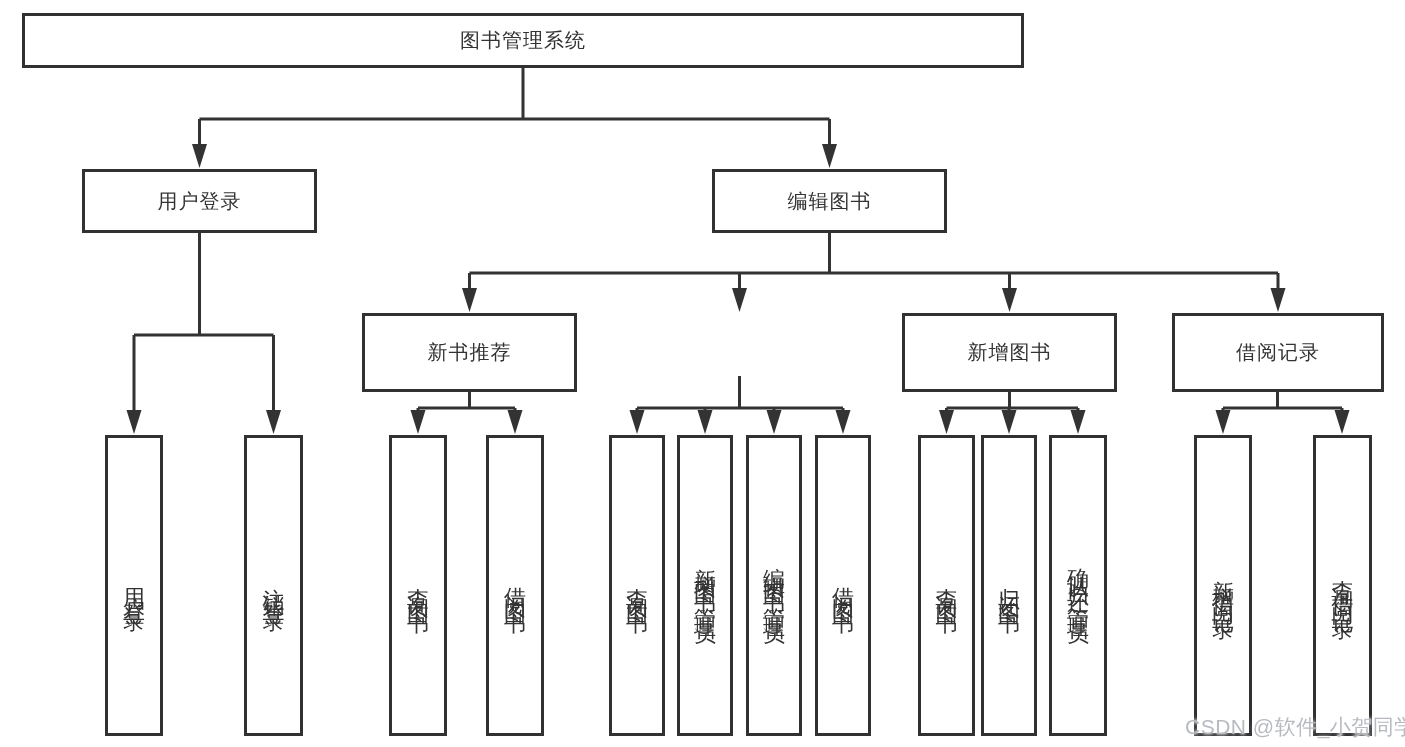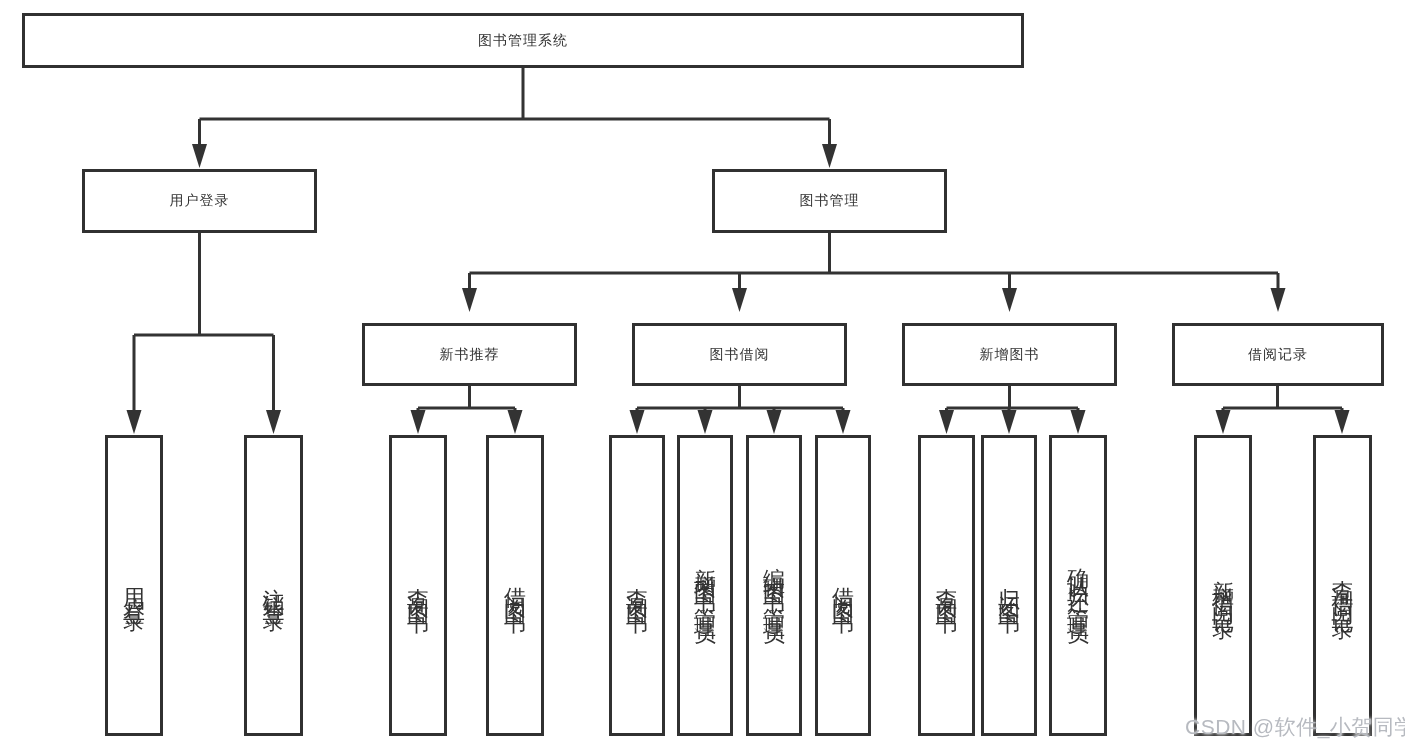--- a/index.html
+++ b/index.html
@@ -21,38 +21,38 @@
     position: absolute;
     box-sizing: border-box;
     border: 3px solid #313131;
     background: #ffffff;
     display: flex;
     align-items: center;
     justify-content: center;
     color: #333333;
   }
   .hlabel {
-    font-size: 14px;
+    font-size: 20px;
     letter-spacing: 1px;
     white-space: nowrap;
     color: #333333;
   }
   .vlabel {
     writing-mode: vertical-rl;
     text-orientation: mixed;
     font-size: 22px;
     line-height: 1;
     letter-spacing: 8px;
     color: #333333;
     white-space: nowrap;
   }
   .root    { left: 22px;   top: 13px;  width: 1002px; height: 55px; }
   .lv2-a   { left: 82px;   top: 169px; width: 235px;  height: 64px; }
   .lv2-b   { left: 712px;  top: 169px; width: 235px;  height: 64px; }
-  .lv3     { top: 323px; height: 63px; }
+  .lv3     { top: 313px; height: 79px; }
   .lv3-a   { left: 362px;  width: 215px; }
   .lv3-b   { left: 632px;  width: 215px; }
   .lv3-c   { left: 902px;  width: 215px; }
   .lv3-d   { left: 1172px; width: 212px; }
   .leaf    { top: 435px; height: 301px; }
   .g1a { left: 105px;  width: 58px; }
   .g1b { left: 244px;  width: 59px; }
   .g2a { left: 389px;  width: 58px; }
   .g2b { left: 486px;  width: 58px; }
   .g3a { left: 609px;  width: 56px; }
@@ -122,28 +122,25 @@
   </svg>
 
   <div class="box root">
     <span class="hlabel">图书管理系统</span>
   </div>
 
   <div class="box lv2-a">
     <span class="hlabel">用户登录</span>
   </div>
   <div class="box lv2-b">
-    <span class="hlabel">图书管理</span>
+    <span class="hlabel">编辑图书</span>
   </div>
 
   <div class="box lv3 lv3-a">
     <span class="hlabel">新书推荐</span>
-  </div>
-  <div class="box lv3 lv3-b">
-    <span class="hlabel">图书借阅</span>
   </div>
   <div class="box lv3 lv3-c">
     <span class="hlabel">新增图书</span>
   </div>
   <div class="box lv3 lv3-d">
     <span class="hlabel">借阅记录</span>
   </div>
 
   <div class="box leaf g1a">
     <span class="vlabel">用户登录</span>

